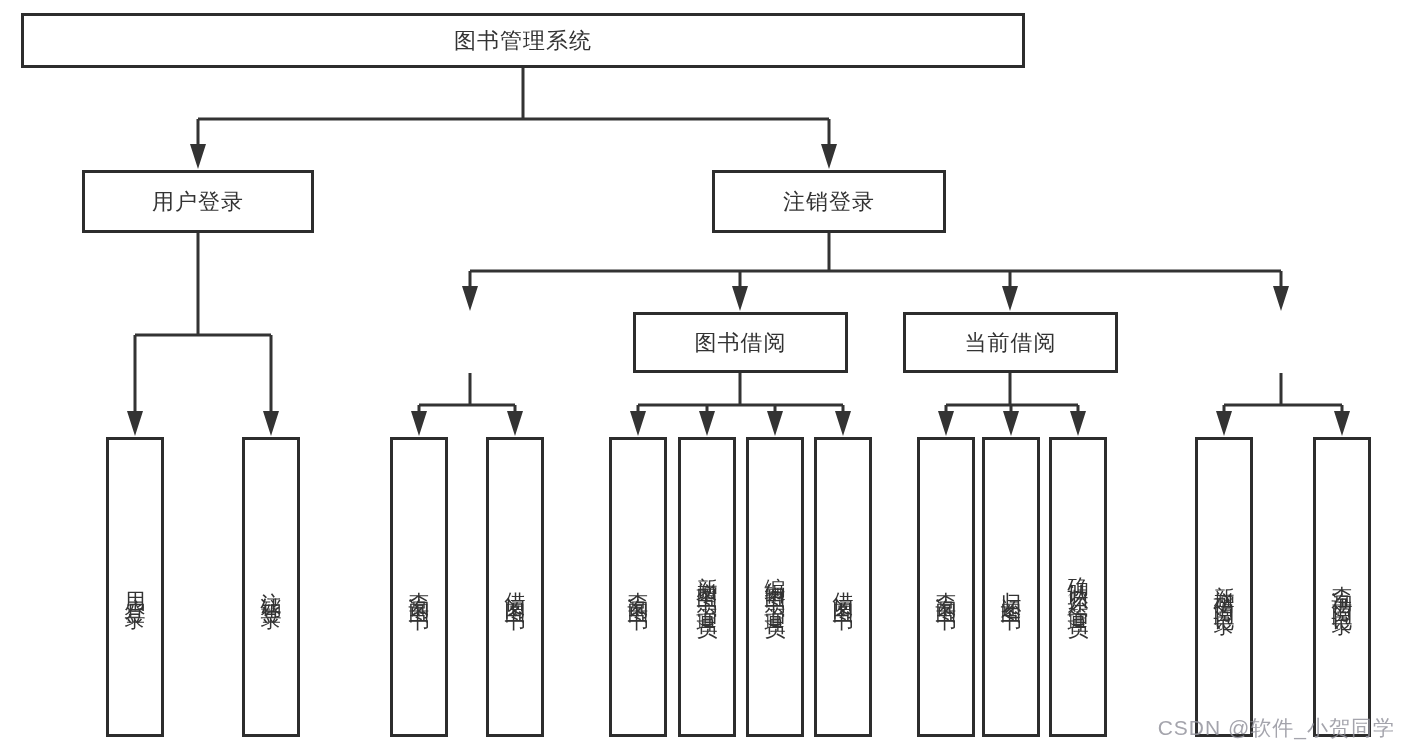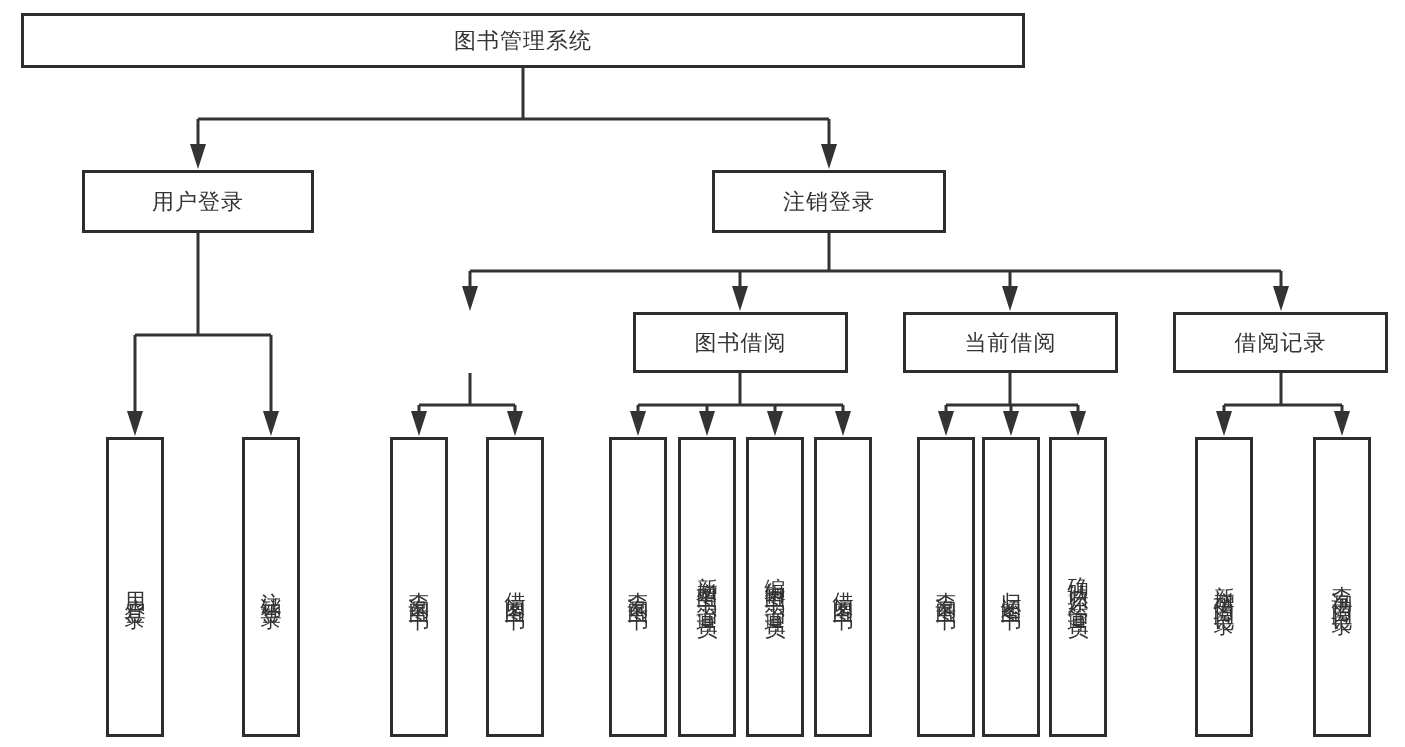--- a/index.html
+++ b/index.html
@@ -73,23 +73,20 @@
   <div class="box" id="b-l2-1">
     <span class="label">注销登录</span>
   </div>
 
   <div class="box" id="b-l3-1">
     <span class="label">图书借阅</span>
   </div>
   <div class="box" id="b-l3-2">
     <span class="label">当前借阅</span>
   </div>
-  <div class="box" id="b-l3-3">
-    <span class="label">借阅记录</span>
-  </div>
 
   <div class="box leaf" id="b-g1-0">
     <span class="vlabel">用户登录</span>
   </div>
   <div class="box leaf" id="b-g1-1">
     <span class="vlabel">注销登录</span>
   </div>
 
   <div class="box leaf" id="b-g2-0">
     <span class="vlabel">查询图书</span>
@@ -121,13 +118,14 @@
     <span class="vlabel">确认归还（管理员）</span>
   </div>
 
   <div class="box leaf" id="b-g5-0">
     <span class="vlabel">新增借阅记录</span>
   </div>
   <div class="box leaf" id="b-g5-1">
     <span class="vlabel">查询借阅记录</span>
   </div>
 
+  <div id="watermark">CSDN @软件_小贺同学</div>
 </div>
 
 </body></html>

